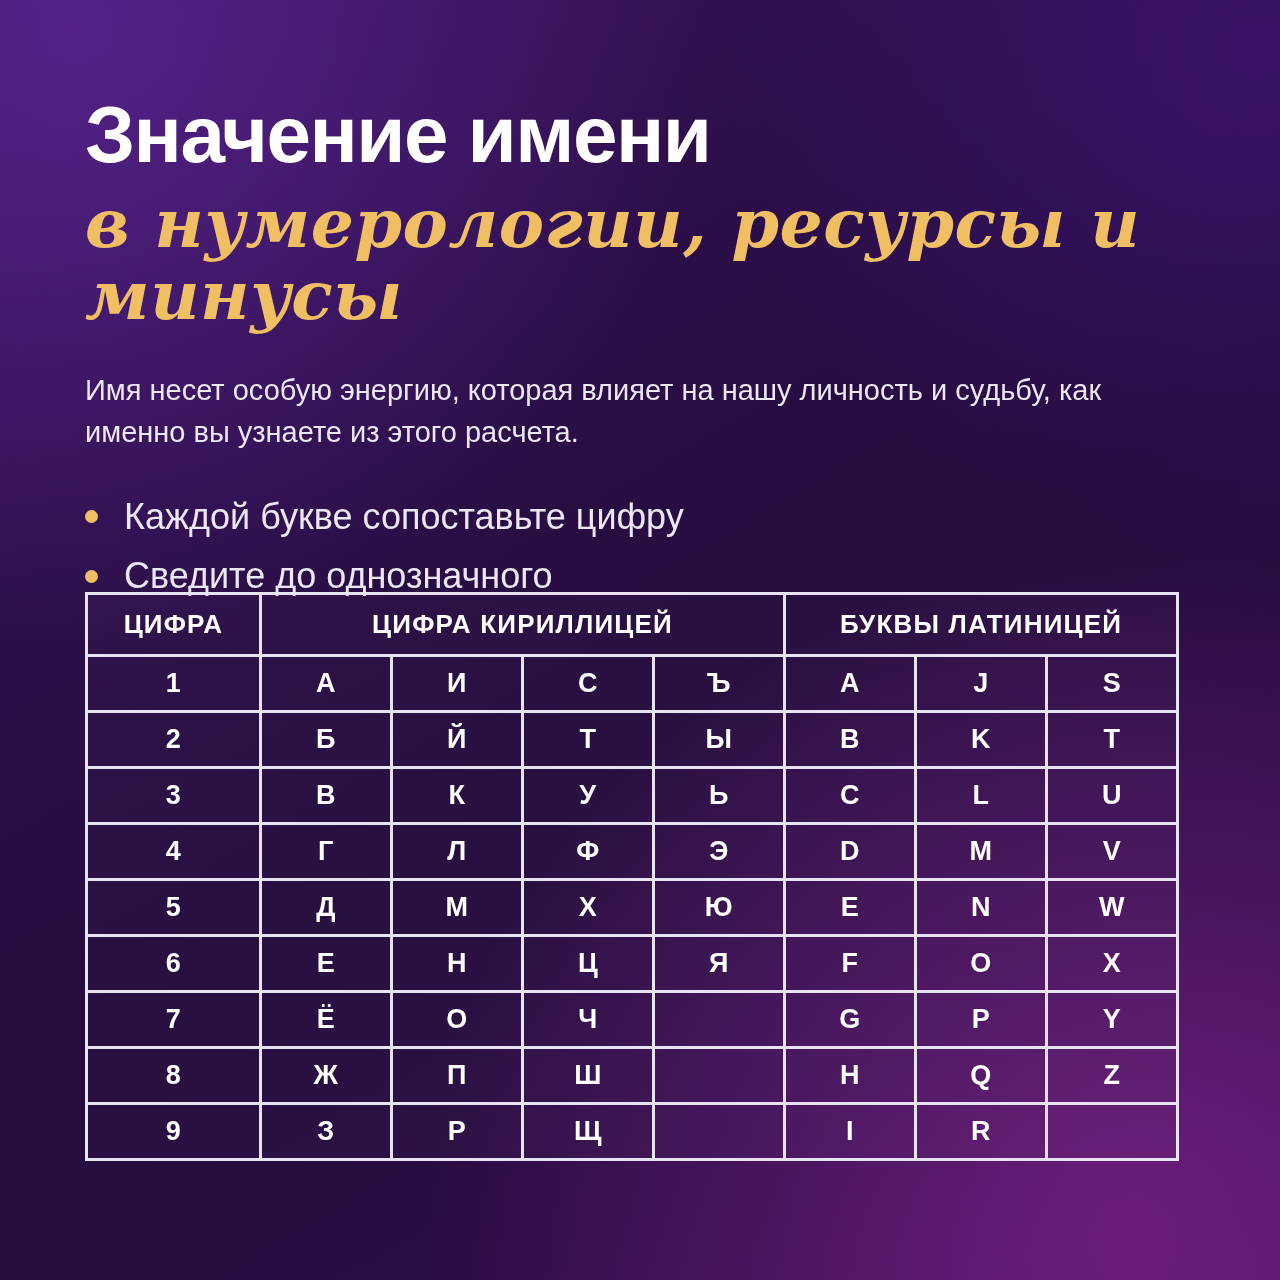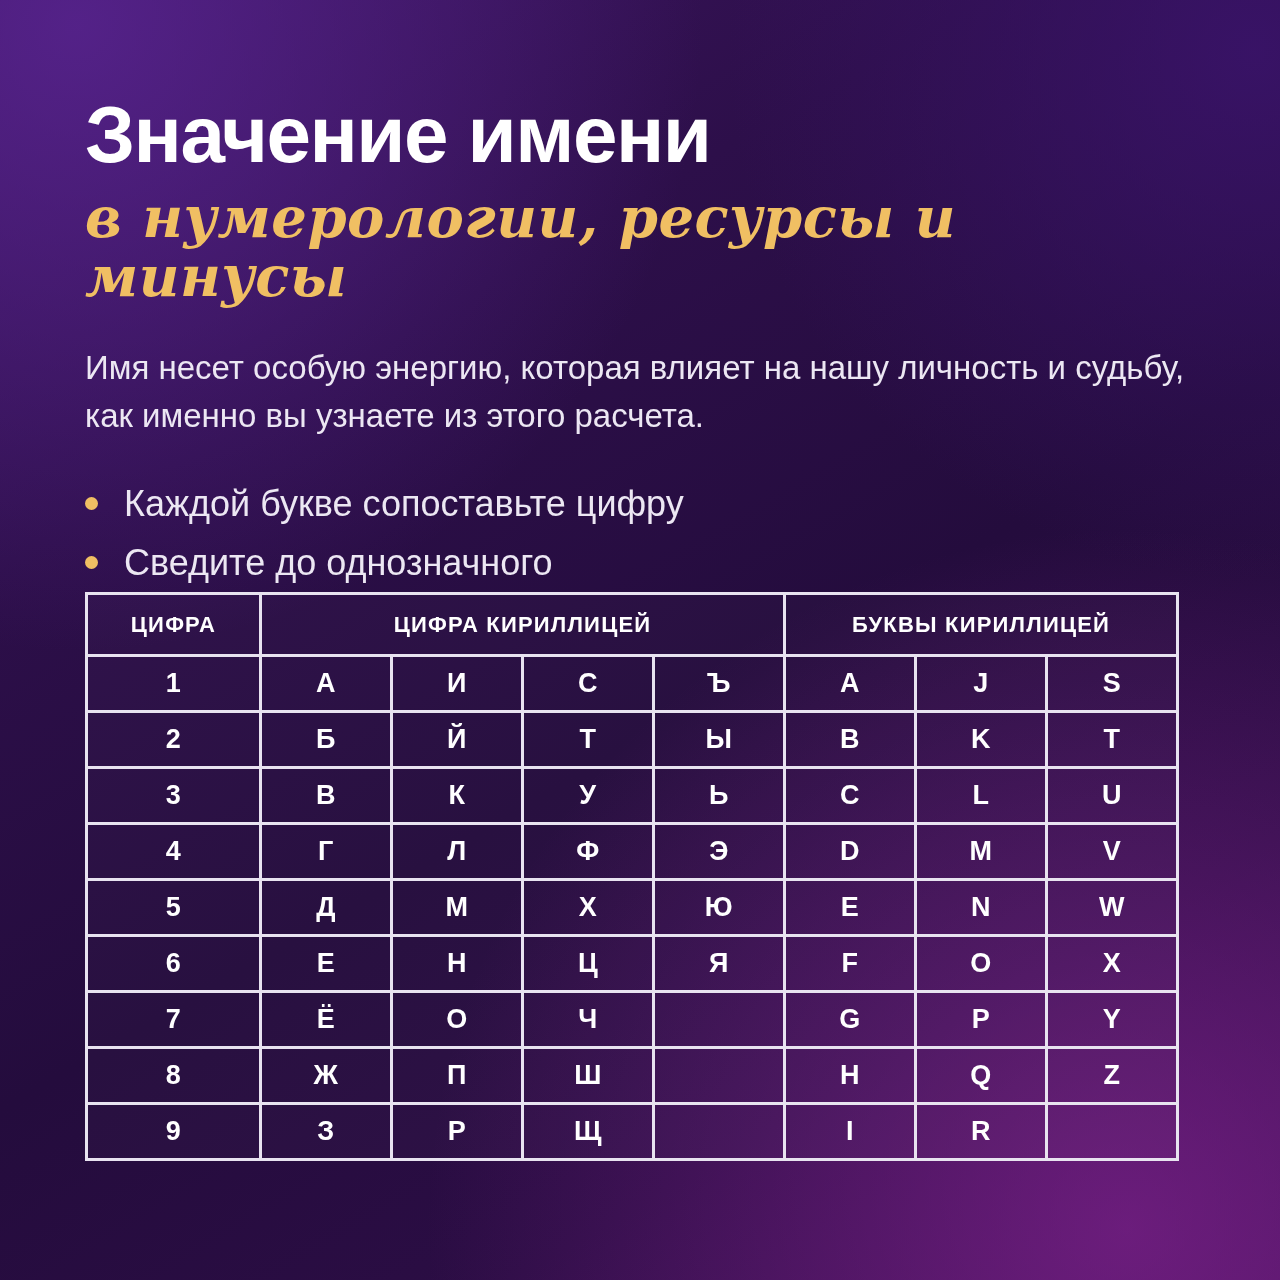--- a/index.html
+++ b/index.html
@@ -41,29 +41,29 @@
     font-weight: 700;
     color: #ffffff;
     letter-spacing: -1.5px;
   }
 
   .title-sub {
     margin-top: 14px;
     font-family: "DejaVu Serif", "Liberation Serif", serif;
     font-style: italic;
     font-weight: 700;
-    font-size: 56px;
+    font-size: 68px;
     line-height: 1.05;
     color: #f0bf63;
     letter-spacing: 0.5px;
   }
 
   .lead {
     margin-top: 38px;
-    font-size: 33px;
+    font-size: 29px;
     line-height: 1.45;
     color: #ece7f3;
     font-weight: 400;
     max-width: 1100px;
   }
 
   .bullets {
     margin-top: 42px;
   }
 
@@ -118,21 +118,21 @@
     text-align: center;
     color: #ffffff;
     font-weight: 700;
     font-size: 27px;
     height: 56px;
     background: rgba(255,255,255,0.02);
     letter-spacing: 0.5px;
   }
 
   table.grid thead th {
-    font-size: 22px;
+    font-size: 26px;
     height: 62px;
     letter-spacing: 1.2px;
   }
 
   td.digit {
     font-size: 27px;
   }
 
   td.empty { }
 
@@ -175,21 +175,21 @@
           <col class="col-cyr">
           <col class="col-cyr">
         <col class="col-lat">
           <col class="col-lat">
           <col class="col-lat">
       </colgroup>
       <thead>
         <tr>
           <th>ЦИФРА</th>
           <th colspan="4">ЦИФРА КИРИЛЛИЦЕЙ</th>
-          <th colspan="3">БУКВЫ КИРИЛЛИЦЕЙ</th>
+          <th colspan="3">БУКВЫ ЛАТИНИЦЕЙ</th>
         </tr>
       </thead>
       <tbody>
         <tr>
           <td class="digit">1</td>
           <td>А</td>
           <td>И</td>
           <td>С</td>
           <td>Ъ</td>
           <td>A</td>

